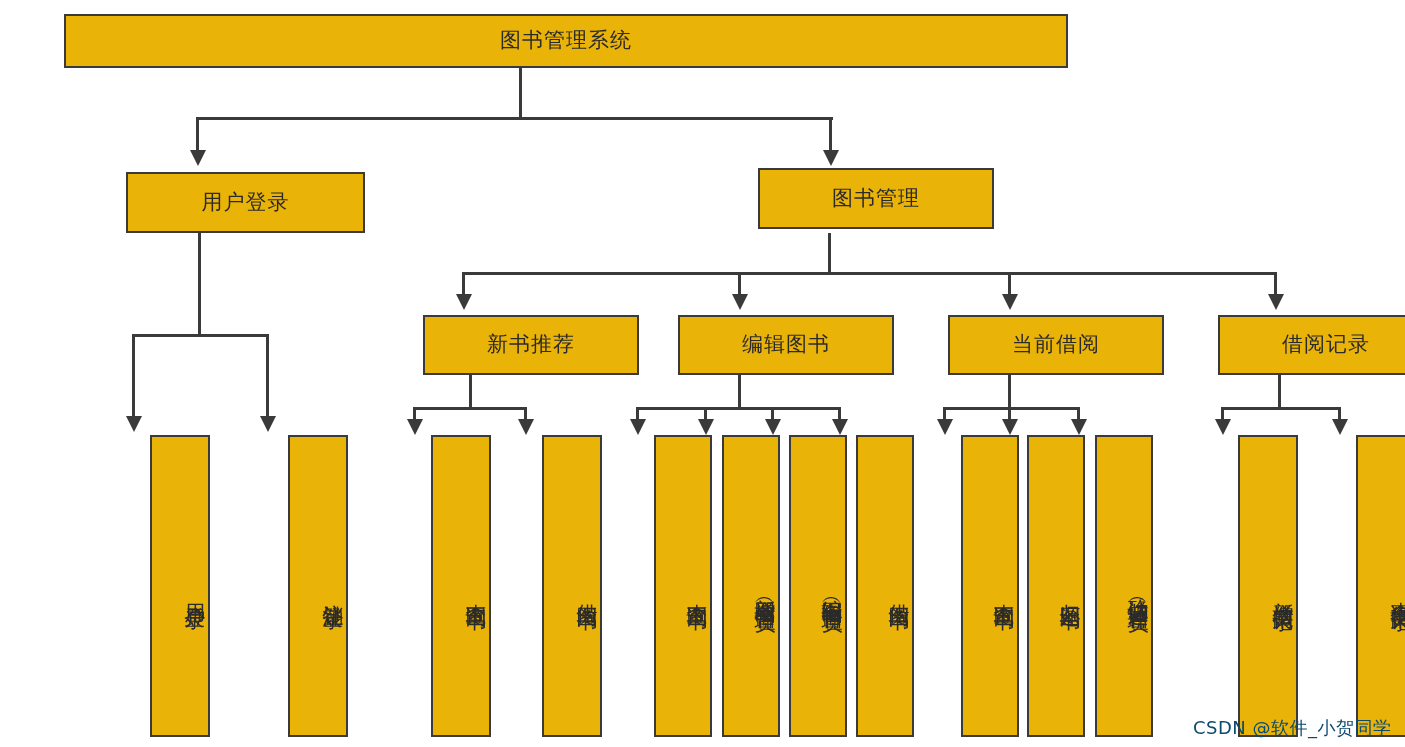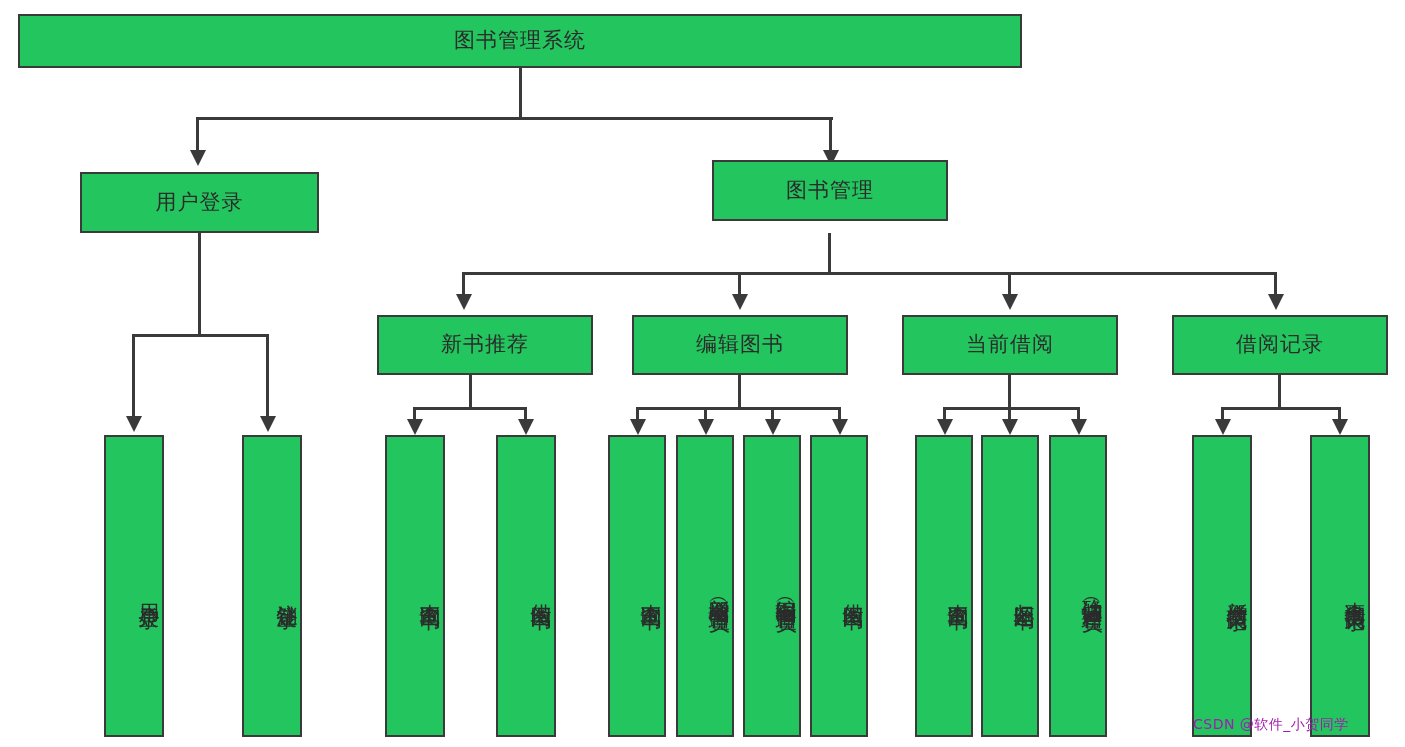--- a/index.html
+++ b/index.html
@@ -14,25 +14,26 @@
     position: relative;
     width: 1405px;
     height: 747px;
     background: #ffffff;
     overflow: hidden;
   }
   .node {
     position: absolute;
     box-sizing: border-box;
     border: 2px solid #3a3a3a;
-    background: #22c55e;
+    background: #eab308;
     display: flex;
     align-items: center;
     justify-content: center;
     color: #2b2b2b;
+    margin-left: 46px;
   }
   .node.h {
     font-size: 21px;
     letter-spacing: 1px;
     line-height: 1.2;
   }
   .node.v {
     writing-mode: vertical-rl;
     text-orientation: upright;
     font-size: 21px;
@@ -56,22 +57,22 @@
   .arrow {
     position: absolute;
     width: 0;
     height: 0;
     border-left: 8px solid transparent;
     border-right: 8px solid transparent;
     border-top: 16px solid #3a3a3a;
   }
   .watermark {
     position: absolute;
-    color: #a21caf;
-    font-size: 14px;
+    color: #0c4a6e;
+    font-size: 18px;
     white-space: nowrap;
     letter-spacing: 0.5px;
   }
 </style>
 </head>
 <body>
 
 <div id="canvas">
 
   <div class="node h" style="left:18px; top:14px; width:1004px; height:54px;">
@@ -84,21 +85,21 @@
 
   <div class="edge vline" style="left:196px; top:117px; width:3px; height:36px;"></div>
   <div class="arrow" style="left:190px; top:150px;"></div>
 
   <div class="edge vline" style="left:829px; top:117px; width:3px; height:36px;"></div>
   <div class="arrow" style="left:823px; top:150px;"></div>
 
   <div class="node h" style="left:80px; top:172px; width:239px; height:61px;">
     <span>用户登录</span>
   </div>
-  <div class="node h" style="left:712px; top:160px; width:236px; height:61px;">
+  <div class="node h" style="left:712px; top:168px; width:236px; height:61px;">
     <span>图书管理</span>
   </div>
 
   <div class="edge vline" style="left:198px; top:233px; width:3px; height:103px;"></div>
   <div class="edge hline" style="left:132px; top:334px; width:137px; height:3px;"></div>
   <div class="edge vline" style="left:132px; top:334px; width:3px; height:85px;"></div>
   <div class="arrow" style="left:126px; top:416px;"></div>
   <div class="edge vline" style="left:266px; top:334px; width:3px; height:85px;"></div>
   <div class="arrow" style="left:260px; top:416px;"></div>
 

